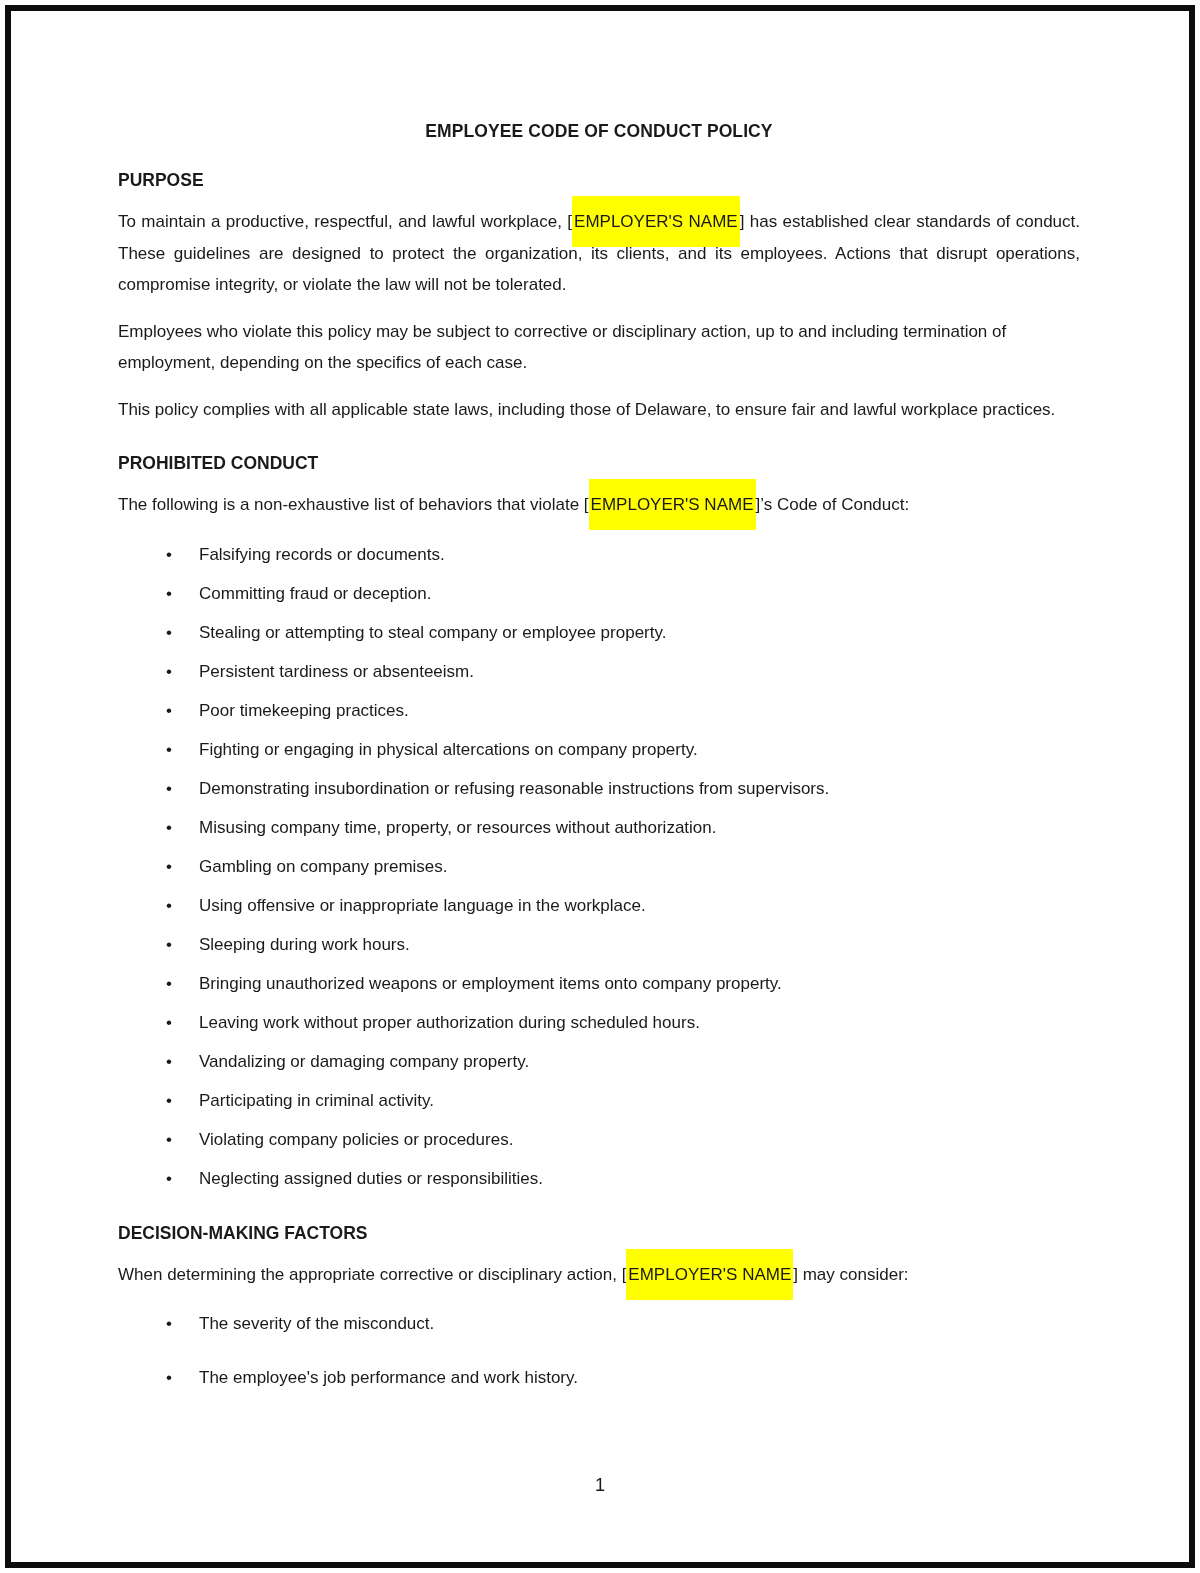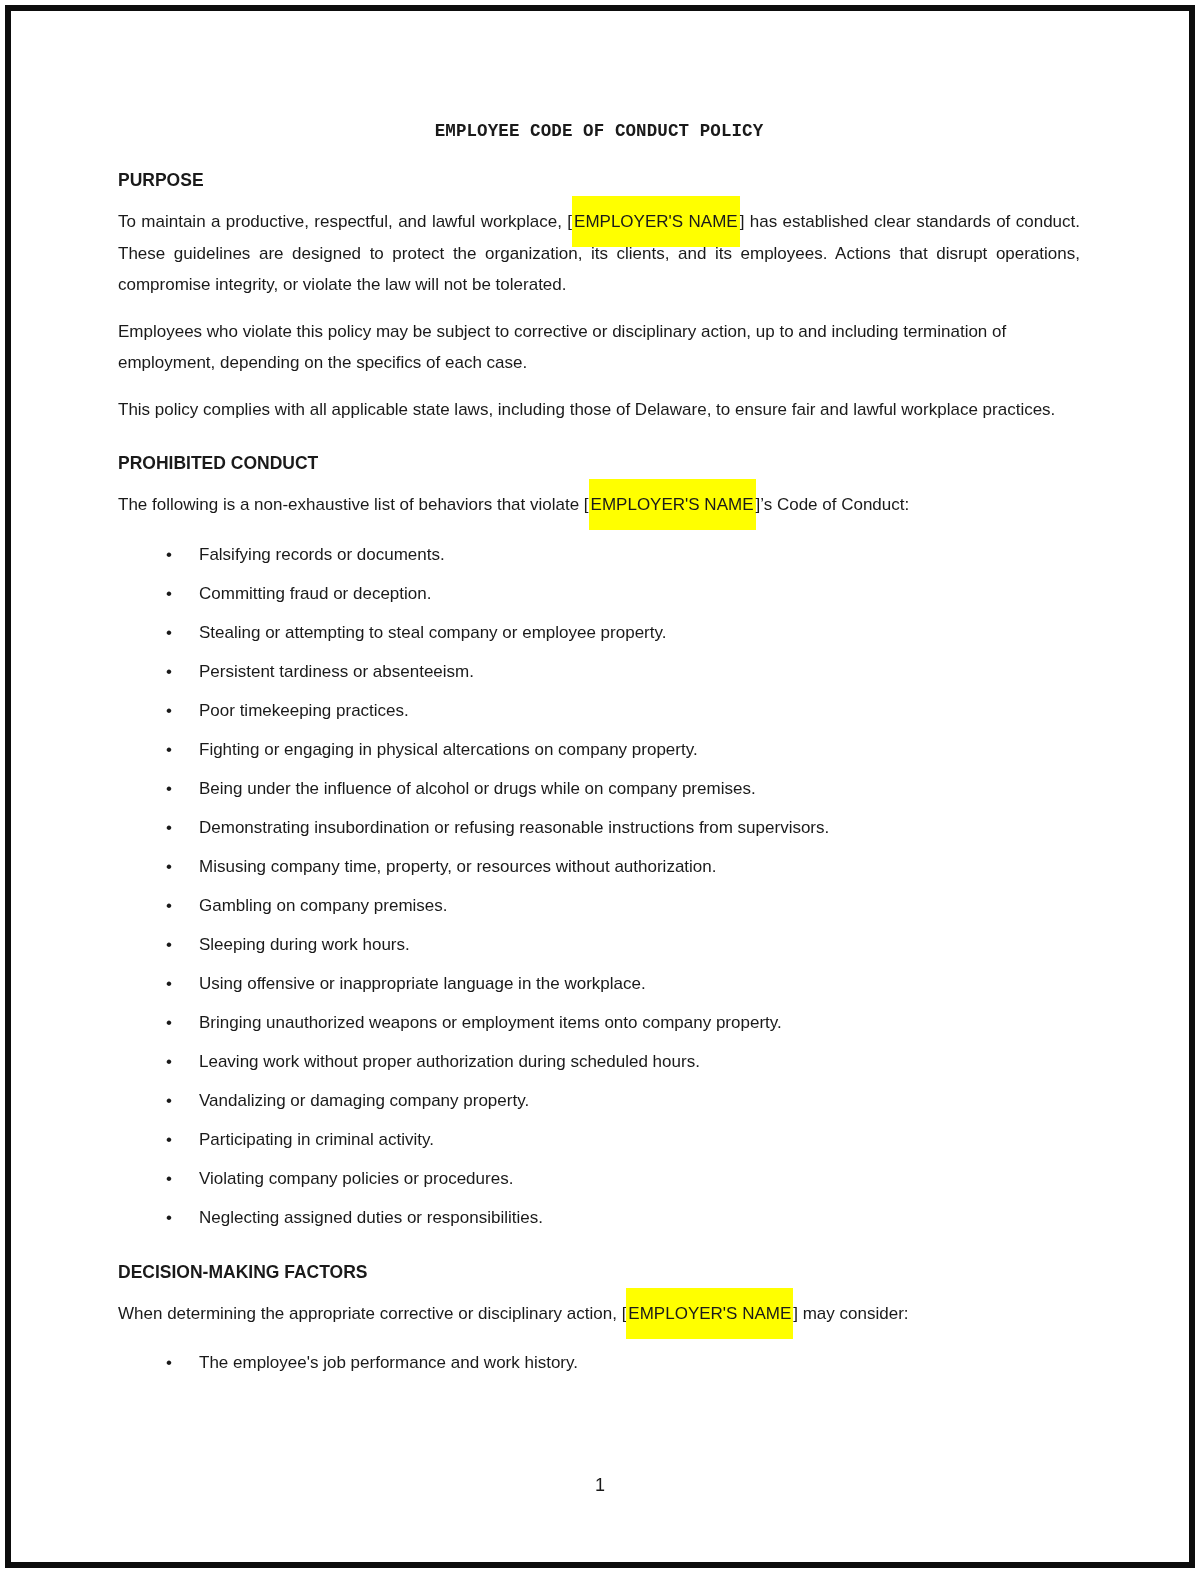--- a/index.html
+++ b/index.html
@@ -26,21 +26,20 @@
     padding: 120px 120px 0 118px;
     box-sizing: border-box;
   }
   h1.doc-title {
     font-size: 17.5px;
     font-weight: bold;
     text-align: center;
     margin: 0 0 0 0;
     line-height: 22px;
     letter-spacing: 0.1px;
-    font-family: Liberation Mono, monospace;
   }
   h2.section-heading {
     font-size: 17.5px;
     font-weight: bold;
     margin: 27px 0 0 0;
     line-height: 22px;
   }
   p.body-para {
     font-size: 17px;
     line-height: 31.5px;
@@ -102,38 +101,38 @@
   <section>
     <h2 class="section-heading">PROHIBITED CONDUCT</h2>
     <p class="body-para"><span>The following is a non-exhaustive list of behaviors that violate [</span><mark class="hl">EMPLOYER'S NAME</mark><span>]’s Code of Conduct:</span></p>
     <ul class="bullet-list">
         <li>Falsifying records or documents.</li>
         <li>Committing fraud or deception.</li>
         <li>Stealing or attempting to steal company or employee property.</li>
         <li>Persistent tardiness or absenteeism.</li>
         <li>Poor timekeeping practices.</li>
         <li>Fighting or engaging in physical altercations on company property.</li>
-        <li>Being under the influence of alcohol or drugs while on company premises.</li>
         <li>Demonstrating insubordination or refusing reasonable instructions from supervisors.</li>
         <li>Misusing company time, property, or resources without authorization.</li>
         <li>Gambling on company premises.</li>
+        <li>Using offensive or inappropriate language in the workplace.</li>
         <li>Sleeping during work hours.</li>
-        <li>Using offensive or inappropriate language in the workplace.</li>
         <li>Bringing unauthorized weapons or employment items onto company property.</li>
         <li>Leaving work without proper authorization during scheduled hours.</li>
         <li>Vandalizing or damaging company property.</li>
         <li>Participating in criminal activity.</li>
         <li>Violating company policies or procedures.</li>
         <li>Neglecting assigned duties or responsibilities.</li>
       </ul>
   </section>
 
   <section>
     <h2 class="section-heading">DECISION-MAKING FACTORS</h2>
     <p class="body-para"><span>When determining the appropriate corrective or disciplinary action, [</span><mark class="hl">EMPLOYER'S NAME</mark><span>] may consider:</span></p>
     <ul class="bullet-list spaced">
+        <li>The severity of the misconduct.</li>
         <li>The employee's job performance and work history.</li>
       </ul>
   </section>
 
   <div class="page-number">1</div>
 
 </main>
 
 </body></html>

